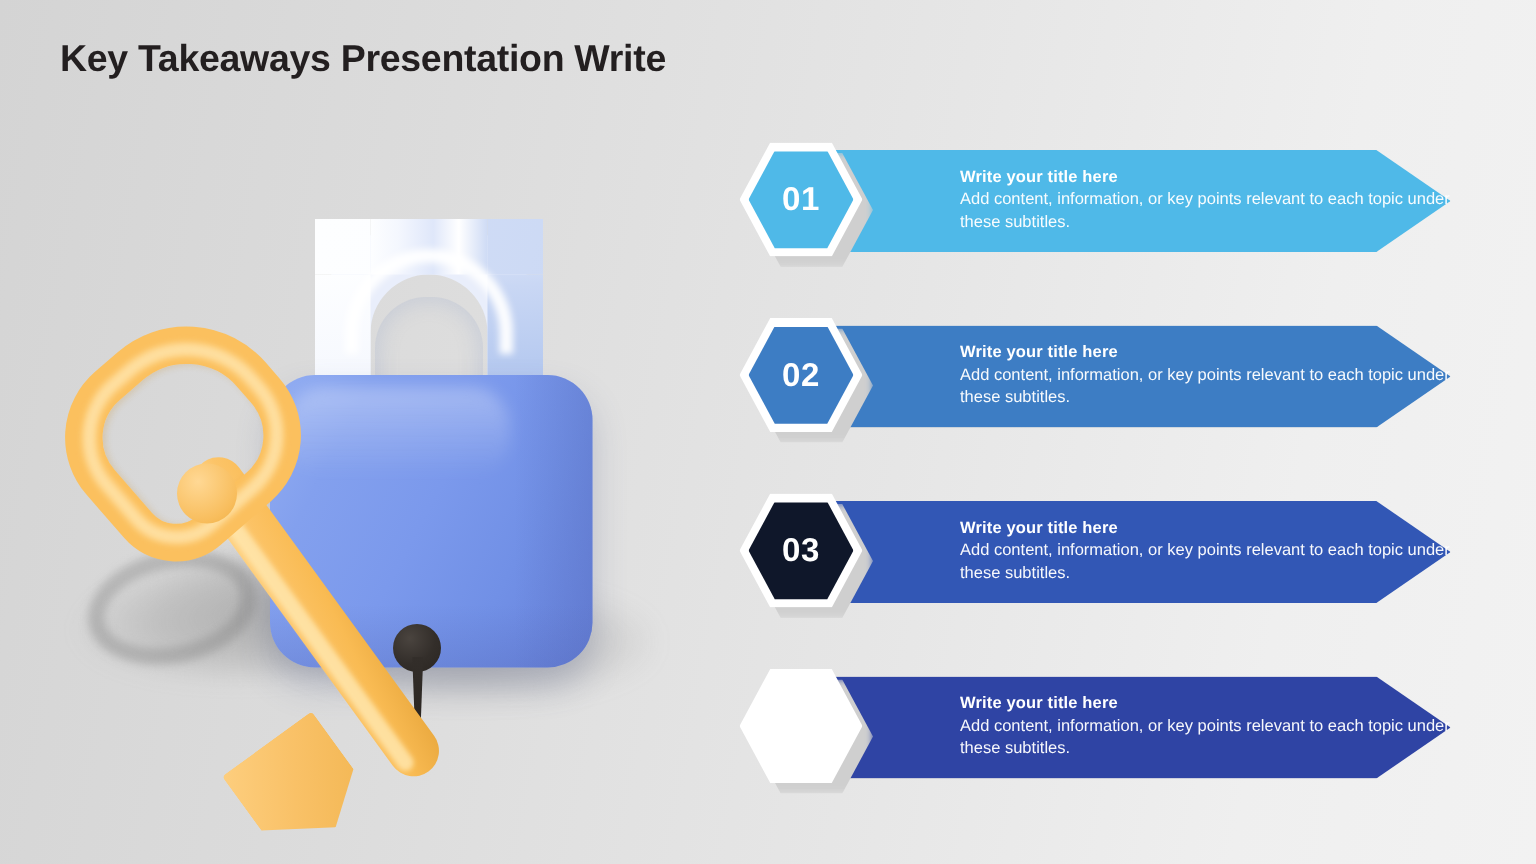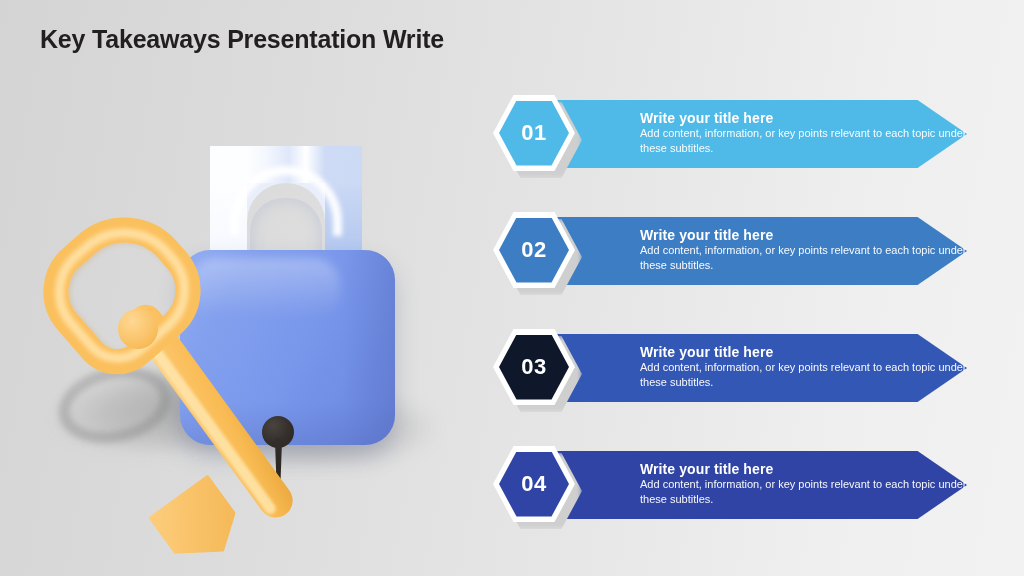--- a/index.html
+++ b/index.html
@@ -170,21 +170,21 @@
   }
   .hex-fill{
     position:absolute; left:7px; top:8.5px; width:70px; height:65px;
     clip-path:polygon(25% 0,75% 0,100% 50%,75% 100%,25% 100%,0 50%);
     display:flex; align-items:center; justify-content:center;
   }
   .hex-num{
     font-size:22px; font-weight:bold; color:#ffffff; letter-spacing:0.5px;
   }
   .txt{ position:absolute; left:148px; top:19px; width:330px; color:#fff; }
-  .txt-title{ font-size:14px; font-weight:bold; line-height:15px; letter-spacing:.1px; }
+  .txt-title{ font-size:11px; font-weight:bold; line-height:15px; letter-spacing:.1px; }
   .txt-body{ font-size:11px; line-height:14.5px; color:rgba(255,255,255,.96); }
 </style>
 </head>
 <body style="background: linear-gradient(100deg, rgb(212, 212, 212) 0%, rgb(220, 220, 220) 28%, rgb(230, 230, 230) 58%, rgb(239, 239, 239) 82%, rgb(242, 242, 242) 100%);">
 
 <div class="slide-title">Key Takeaways Presentation Write</div>
 
 <div class="illustration">
   <div class="ground-shadow"></div>
   <div class="ground-shadow2"></div>
@@ -256,22 +256,19 @@
     <div class="txt">
       <div class="txt-title">Write your title here</div>
       <div class="txt-body">Add content, information, or key points relevant to each topic under these subtitles.</div>
     </div>
   </div>
 
   <div class="row">
     <div class="band" style="background:#2f44a4"></div>
     <div class="hex-shadow"></div>
     <div class="hex-ring"></div>
-    <div class="hex-fill" style="background:#2f44a4">
-      <span class="hex-num">04</span>
-    </div>
     <div class="txt">
       <div class="txt-title">Write your title here</div>
       <div class="txt-body">Add content, information, or key points relevant to each topic under these subtitles.</div>
     </div>
   </div>
 
 </div>
 
 </body></html>

